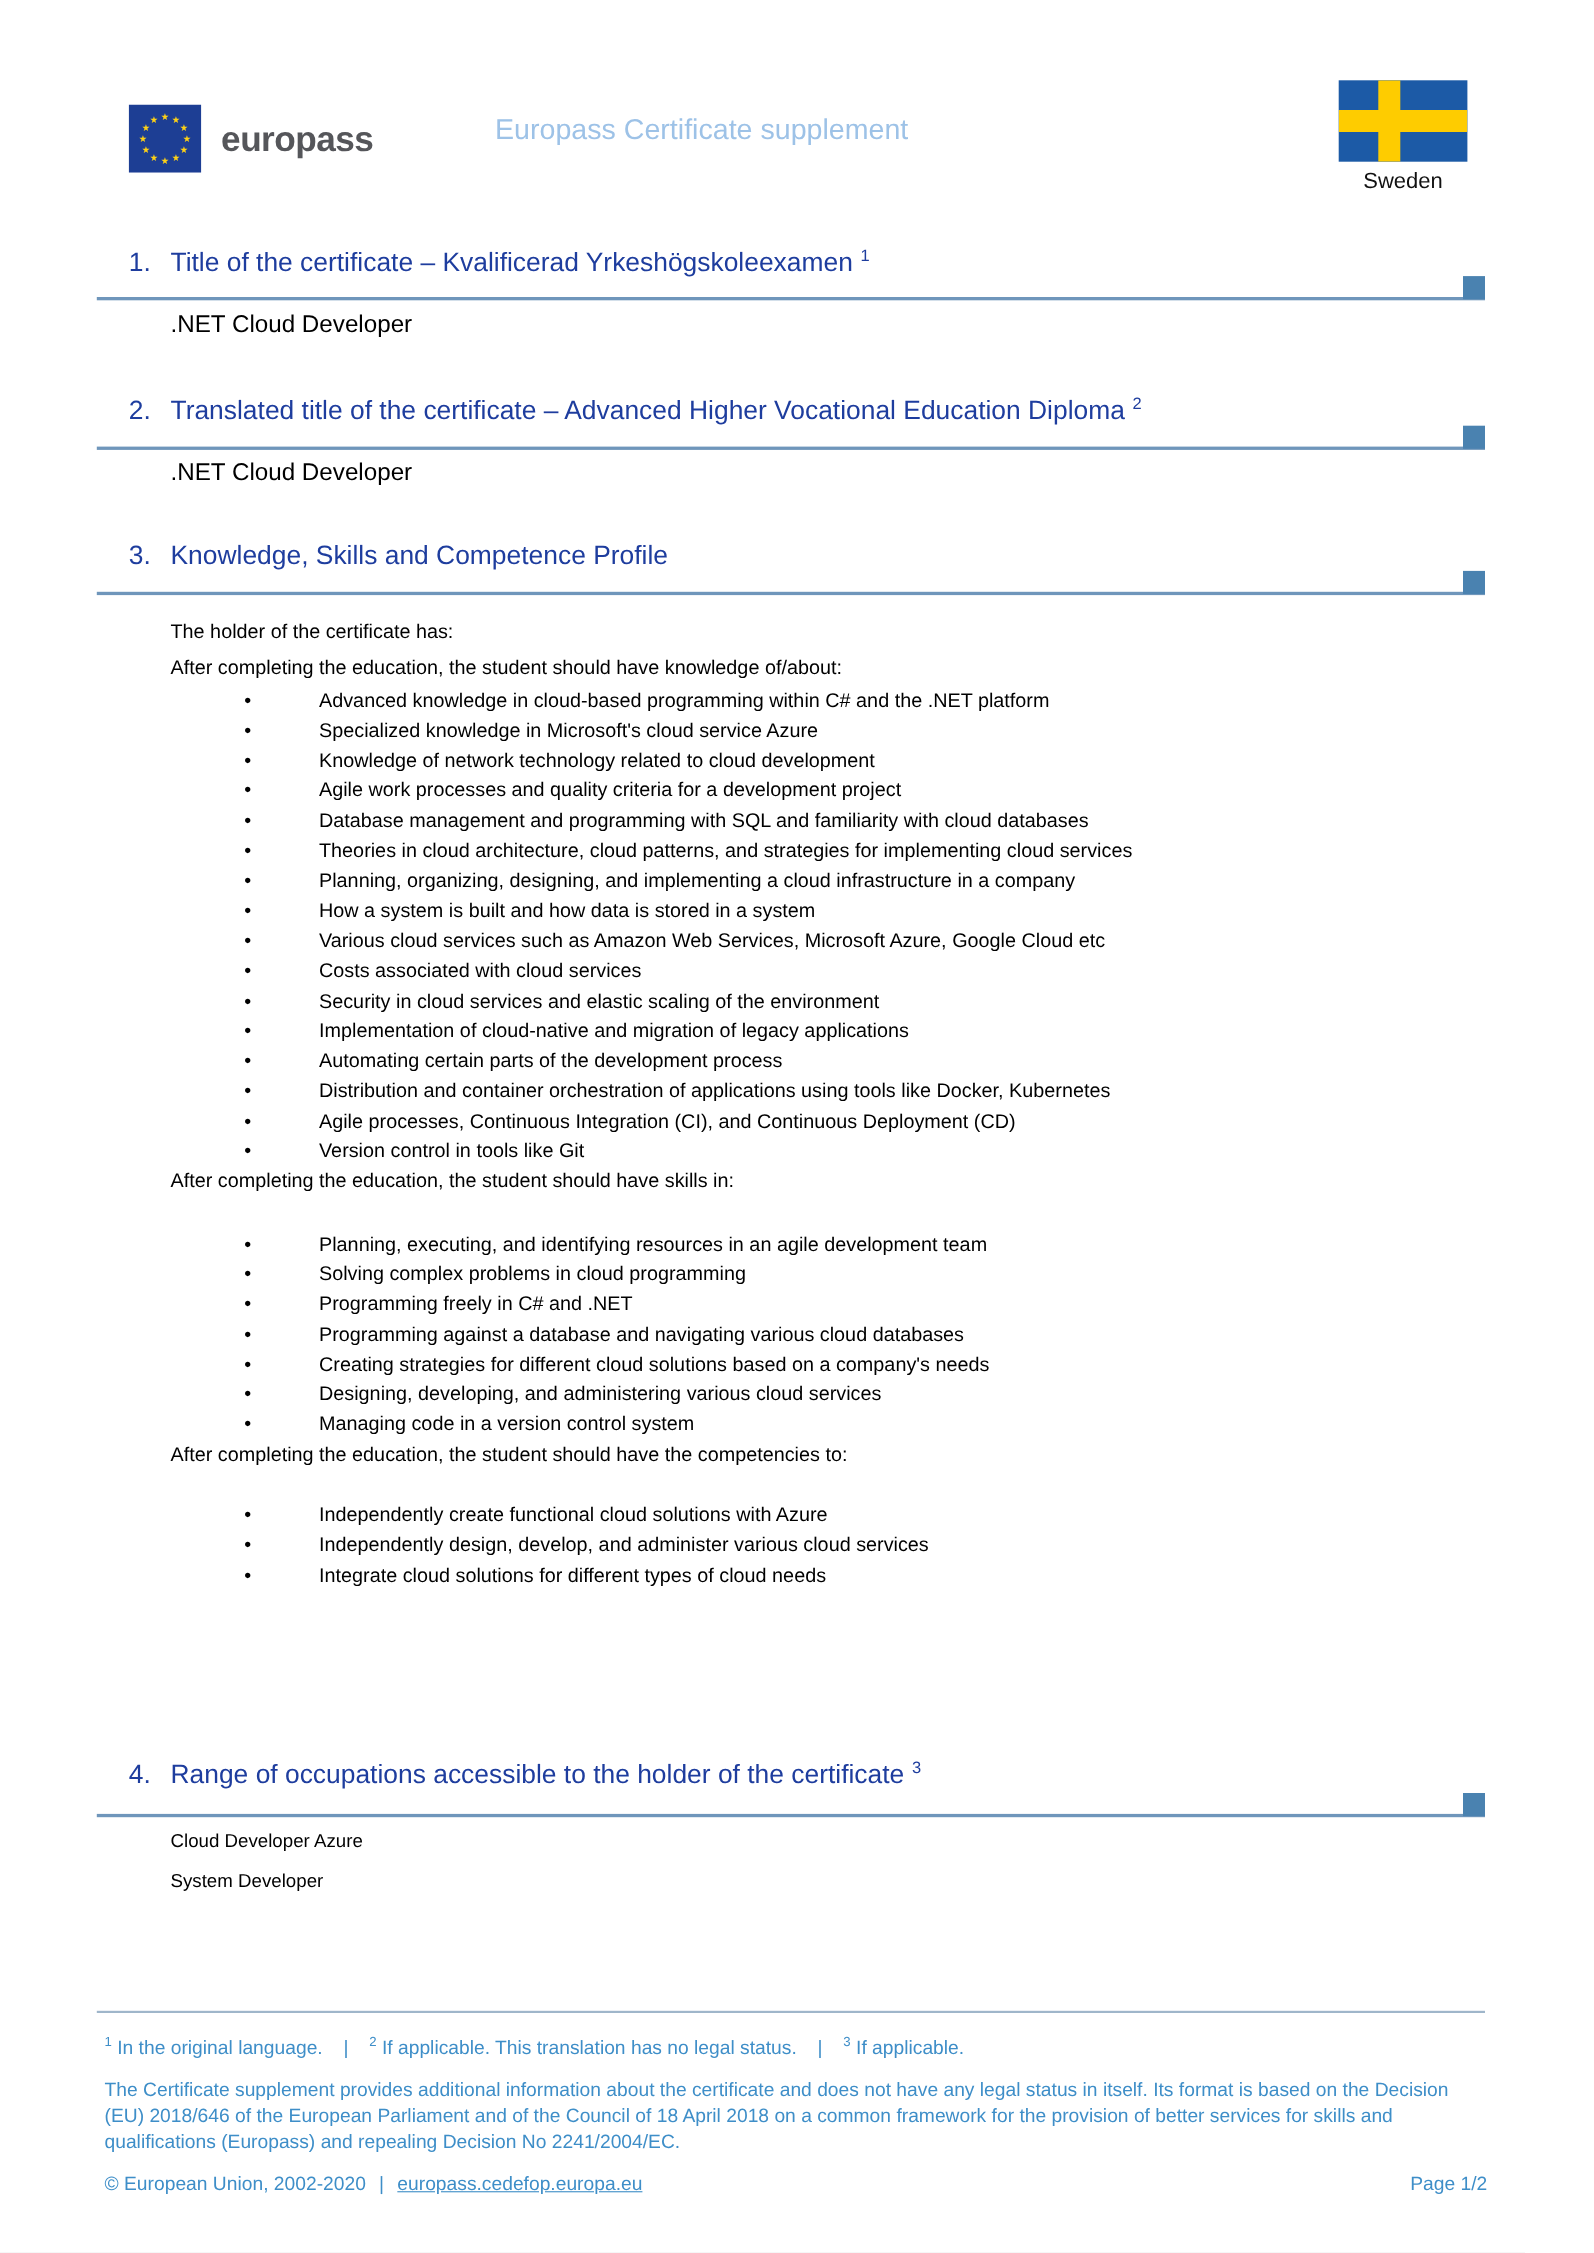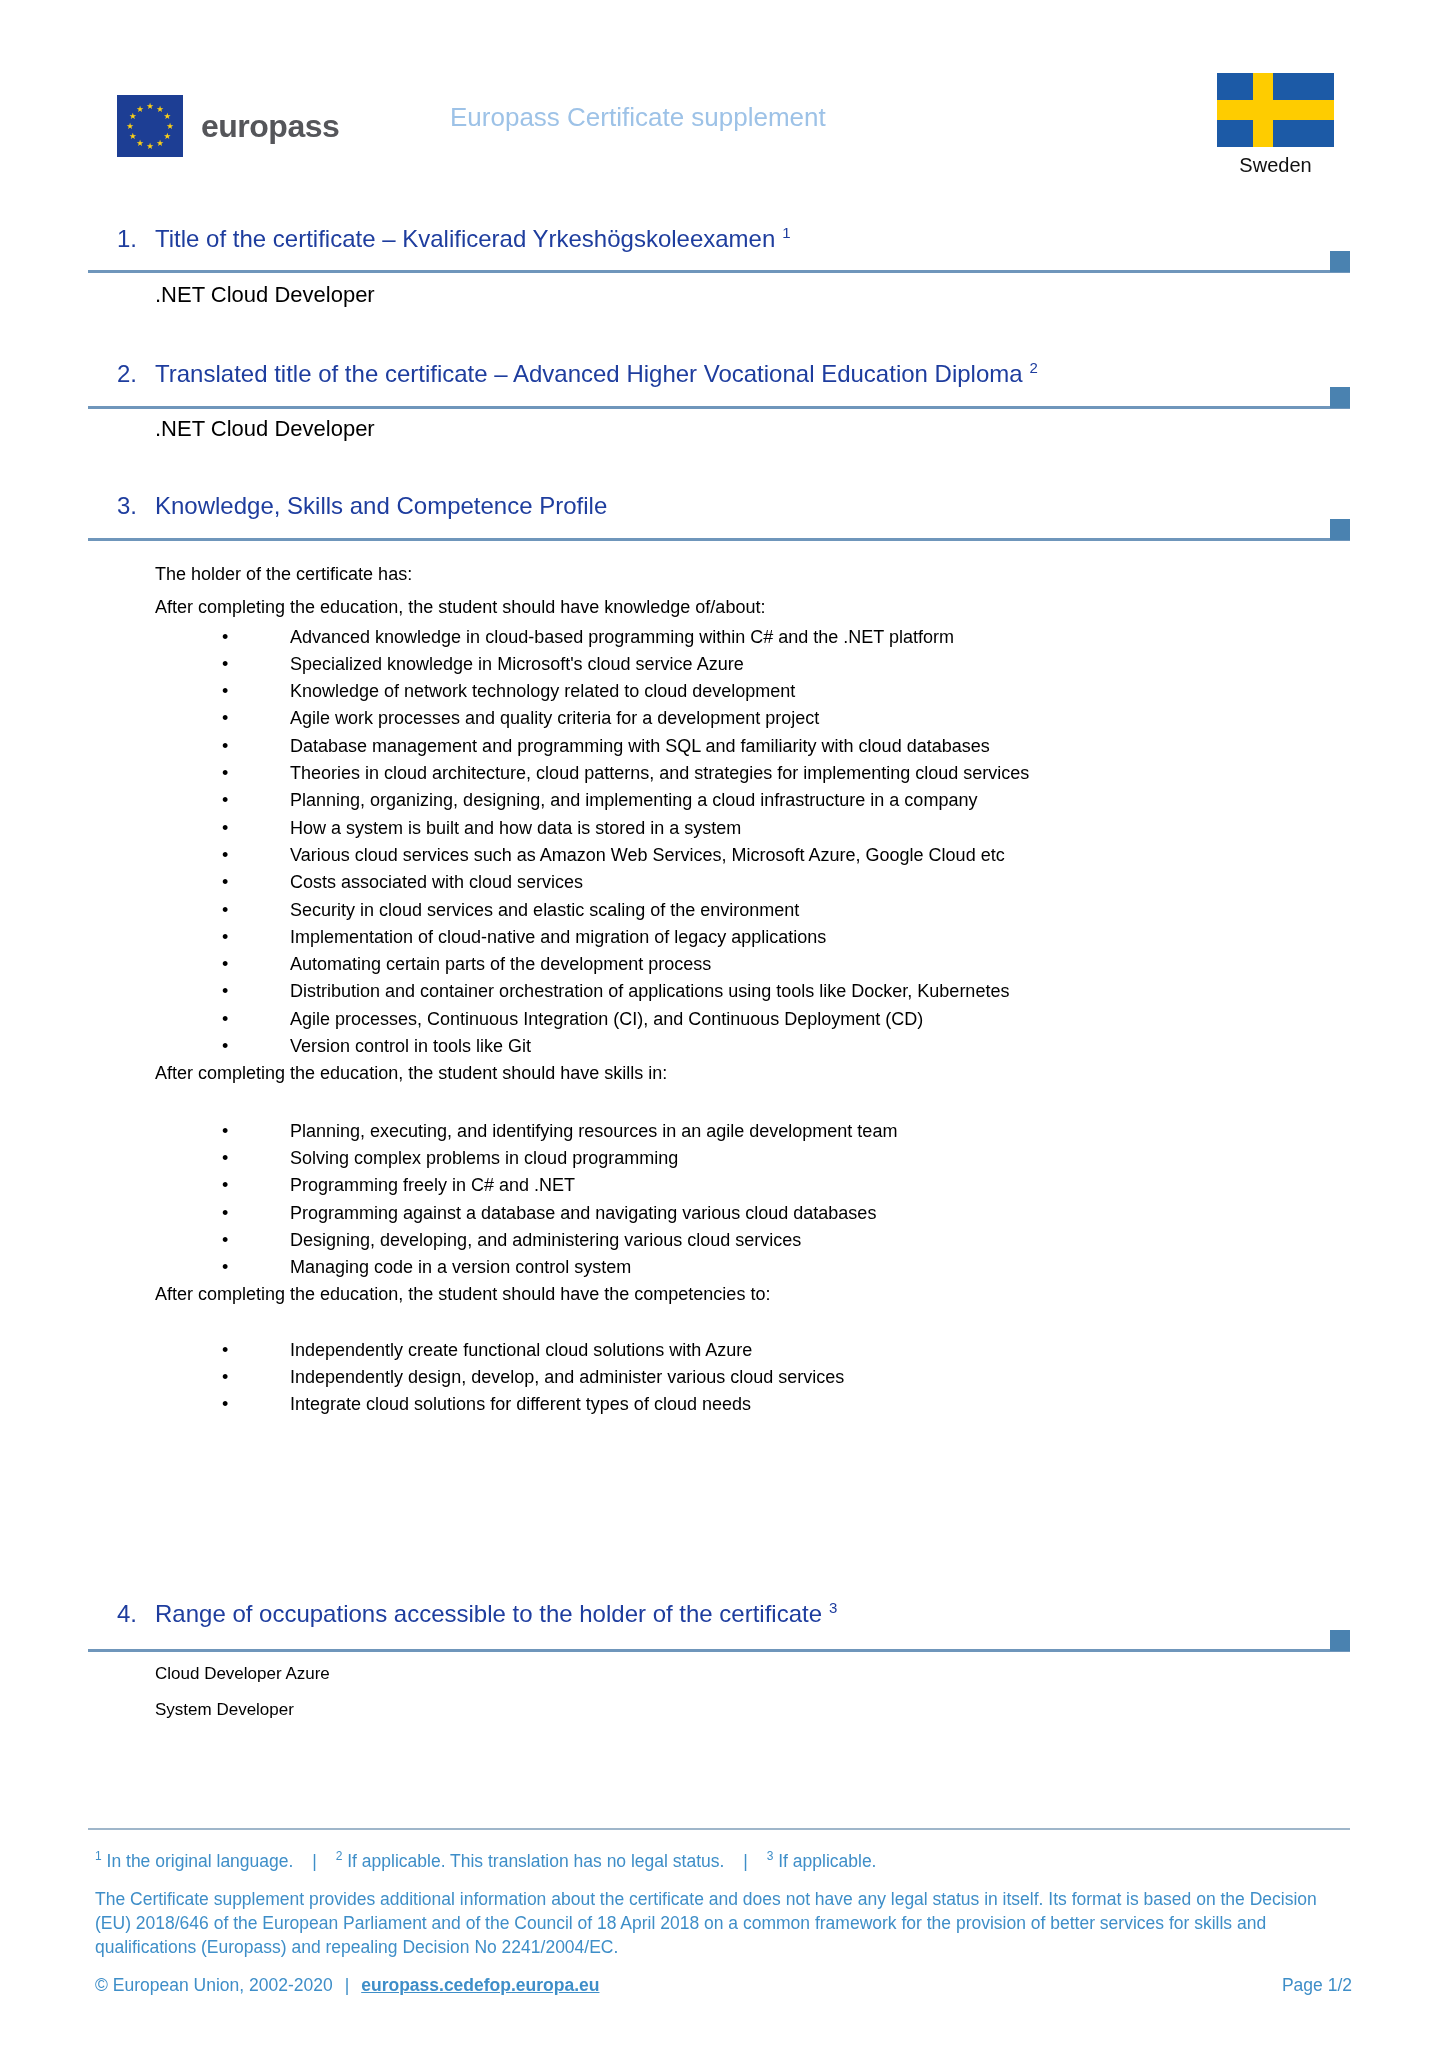--- a/index.html
+++ b/index.html
@@ -190,21 +190,20 @@
   .bottom-row {
     display: flex;
     align-items: baseline;
     margin-top: 15px;
   }
   .bottom-row .sep { margin: 0 12px; }
   .footer-link {
     color: var(--footer_blue);
     text-decoration: underline;
     cursor: pointer;
-    font-weight: bold;
   }
   .page-label { margin-left: auto; }
 </style>
 </head>
 <body>
 
 <div class="page">
 
   <div class="logo-row">
     <svg class="eu-flag" width="66" height="62" viewBox="0 0 66 62">
@@ -282,20 +281,21 @@
         <li><span>Agile processes, Continuous Integration (CI), and Continuous Deployment (CD)</span></li>
         <li><span>Version control in tools like Git</span></li>
       </ul>
     <p class="skills-intro">After completing the education, the student should have skills in:</p>
     <ul class="skills-list">
 
     <li><span>Planning, executing, and identifying resources in an agile development team</span></li>
         <li><span>Solving complex problems in cloud programming</span></li>
         <li><span>Programming freely in C# and .NET</span></li>
         <li><span>Programming against a database and navigating various cloud databases</span></li>
+        <li><span>Creating strategies for different cloud solutions based on a company's needs</span></li>
         <li><span>Designing, developing, and administering various cloud services</span></li>
         <li><span>Managing code in a version control system</span></li>
       </ul>
     <p class="comp-intro">After completing the education, the student should have the competencies to:</p>
     <ul class="comp-list">
 
     <li><span>Independently create functional cloud solutions with Azure</span></li>
         <li><span>Independently design, develop, and administer various cloud services</span></li>
         <li><span>Integrate cloud solutions for different types of cloud needs</span></li>
       </ul>

